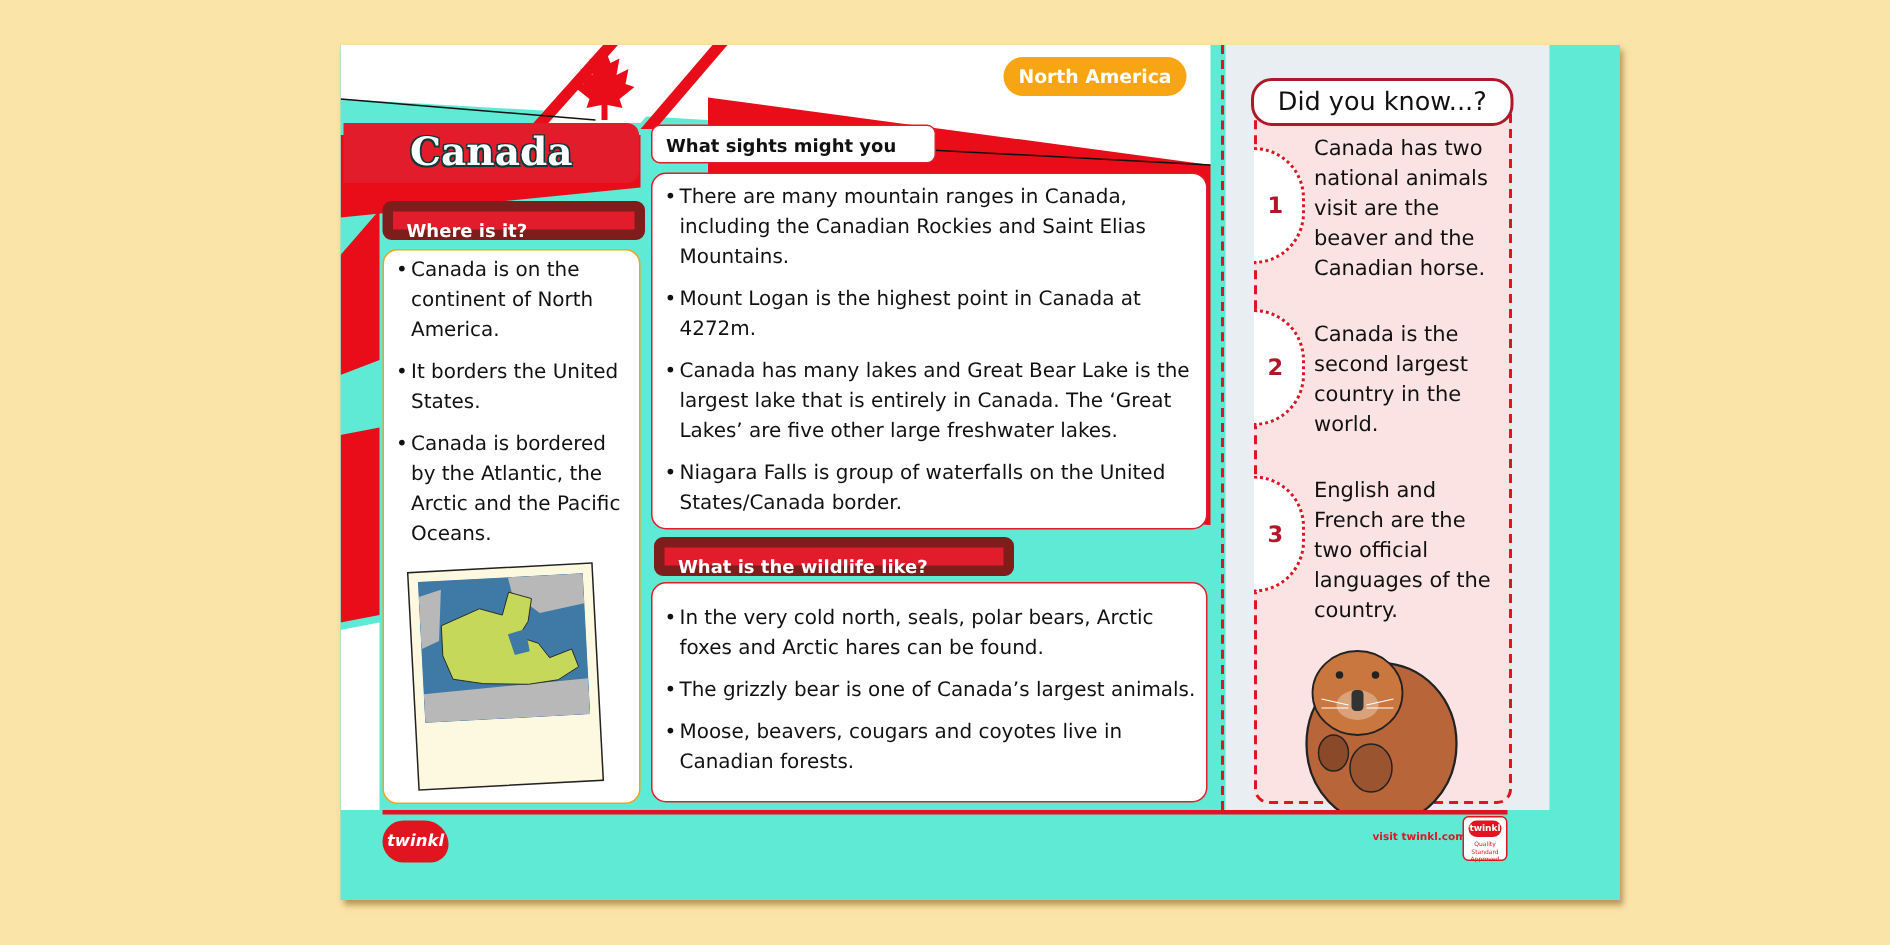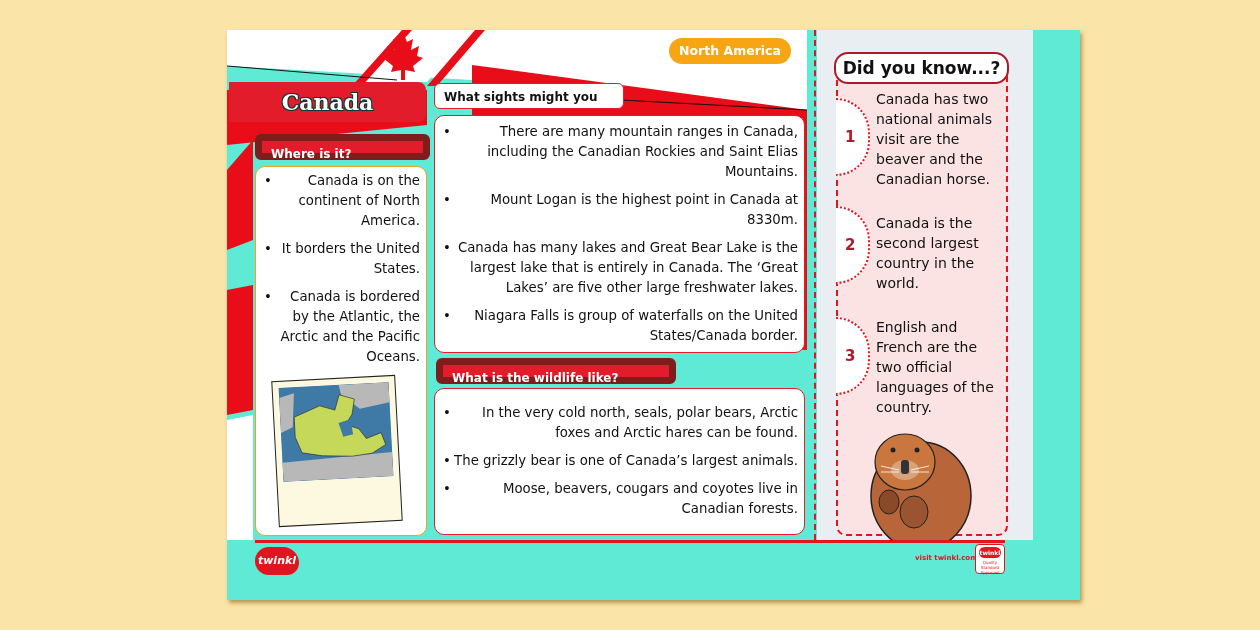--- a/index.html
+++ b/index.html
@@ -24,56 +24,56 @@
     border-left: 2px dashed #e01520;
   }
   .tag {
     position: absolute; left: 442px; top: 8px; width: 122px; height: 26px;
     background: #f8a513; border-radius: 13px; color: #fff;
     font-weight: bold; font-size: 12.5px; text-align: center; line-height: 26px;
   }
   .title-box {
     position: absolute; left: 2px; top: 52px; width: 197px; height: 40px;
     background: #e21c2a; border-radius: 0 8px 8px 0;
-    color: #fff; font-family: "DejaVu Serif", serif; font-weight: bold; font-size: 22px;
+    color: #fff; font-family: "DejaVu Serif", serif; font-weight: bold; font-size: 26px;
     text-align: center; line-height: 40px;
     text-shadow: -1px -1px 0 #0a3a3a, 1px -1px 0 #0a3a3a, -1px 1px 0 #0a3a3a, 1px 1px 0 #0a3a3a;
   }
   .sec-head {
     position: absolute; height: 26px; border-radius: 6px;
     font-weight: bold; font-size: 12px; line-height: 26px; padding-left: 9px;
   }
   .sec-head.red { background: #e21c2a; color: #fff; border: 7px solid #7f1d1d; }
   .sec-head.white { background: #fff; color: #111; border: 1.5px solid #e21c2a; }
   .panel {
     position: absolute; background: #fff; border-radius: 10px;
     font-size: 13.3px; color: #111; line-height: 20px;
   }
-  .panel ul { list-style: none; text-align: right; }
+  .panel ul { list-style: none; }
   .panel li { position: relative; padding-left: 10px; margin-bottom: 8px; }
   .panel li::before { content: "•"; position: absolute; left: 0; top: 0; }
   .where { left: 28px; top: 136px; width: 172px; height: 370px; border: 1.5px solid #f3a21c; padding: 4px 6px 0 8px; }
   .sights { left: 207px; top: 85px; width: 371px; height: 238px; border: 1.5px solid #e21c2a; padding: 6px 6px 0 8px; }
   .wildlife { left: 207px; top: 358px; width: 371px; height: 147px; border: 1.5px solid #e21c2a; padding: 14px 6px 0 8px; }
   .photo {
     position: absolute; left: 48px; top: 348px; width: 124px; height: 146px;
     background: #fdf8e0; border: 1.5px solid #222; transform: rotate(-3deg);
   }
   .map {
     position: absolute; left: 6px; top: 6px; width: 110px; height: 94px;
     background: #3f7aa6; overflow: hidden;
   }
   .dyk-panel {
     position: absolute; left: 609px; top: 46px; width: 172px; height: 460px;
     background: #fbe3e4; border: 2px dashed #e01520; border-top: none; border-radius: 0 0 10px 10px;
   }
   .dyk-title {
     position: absolute; left: 607px; top: 22px; width: 175px; height: 32px;
     background: #fff; border: 2px solid #b0182a; border-radius: 14px;
-    font-weight: bold; font-size: 17px; color: #111; text-align: center; line-height: 28px;
+    font-weight: normal; font-size: 17px; color: #111; text-align: center; line-height: 28px;
   }
   .fact { position: absolute; left: 609px; width: 175px; }
   .fact .num-bubble {
     position: absolute; left: 0; width: 34px; height: 78px;
     border: 2.5px dotted #e01520; border-left: none; border-radius: 0 40px 40px 0;
     background: #fff;
   }
   .fact .num {
     position: absolute; left: 9px; font-weight: bold; color: #b0182a; font-size: 15px;
   }
@@ -140,21 +140,21 @@
         <polygon points="14,30 40,20 55,25 60,10 75,15 72,30 65,40 78,45 85,55 100,50 104,62 90,70 70,72 40,70 20,66 14,50" fill="#c6d85a" stroke="#222" stroke-width="0.6"></polygon>
         <polygon points="58,38 70,35 72,50 62,52" fill="#3f7aa6"></polygon>
       </svg>
     </div>
   </div>
 
   <div class="sec-head white" style="left:207px;top:53px;width:190px;">What sights might you see?</div>
   <div class="panel sights">
     <ul>
       <li>There are many mountain ranges in Canada, including the Canadian Rockies and Saint Elias Mountains.</li>
-      <li>Mount Logan is the highest point in Canada at 8330m.</li>
+      <li>Mount Logan is the highest point in Canada at 4272m.</li>
       <li>Canada has many lakes and Great Bear Lake is the largest lake that is entirely in Canada. The ‘Great Lakes’ are five other large freshwater lakes.</li>
       <li>Niagara Falls is group of waterfalls on the United States/Canada border.</li>
     </ul>
   </div>
 
   <div class="sec-head red" style="left:209px;top:328px;width:240px;">What is the wildlife like?</div>
   <div class="panel wildlife">
     <ul>
       <li>In the very cold north,  seals, polar bears, Arctic foxes and Arctic hares can be found.</li>
       <li>The grizzly bear is one of Canada’s largest animals.</li>

